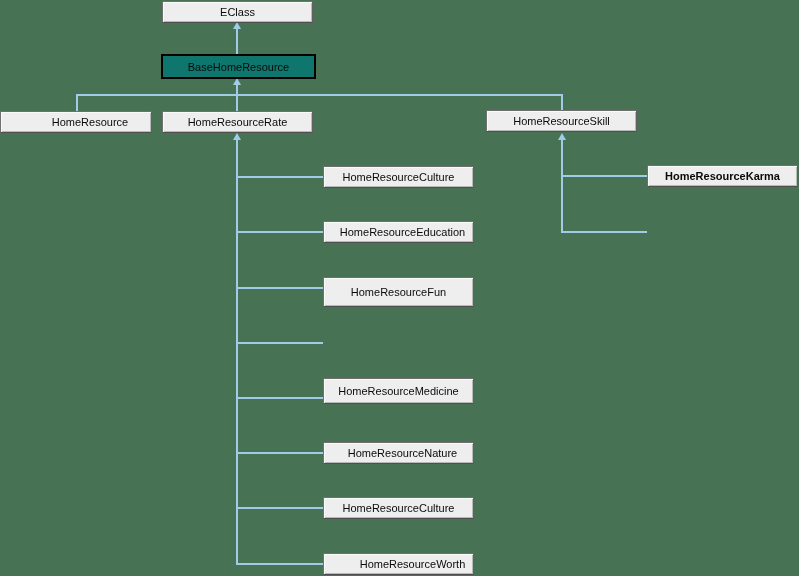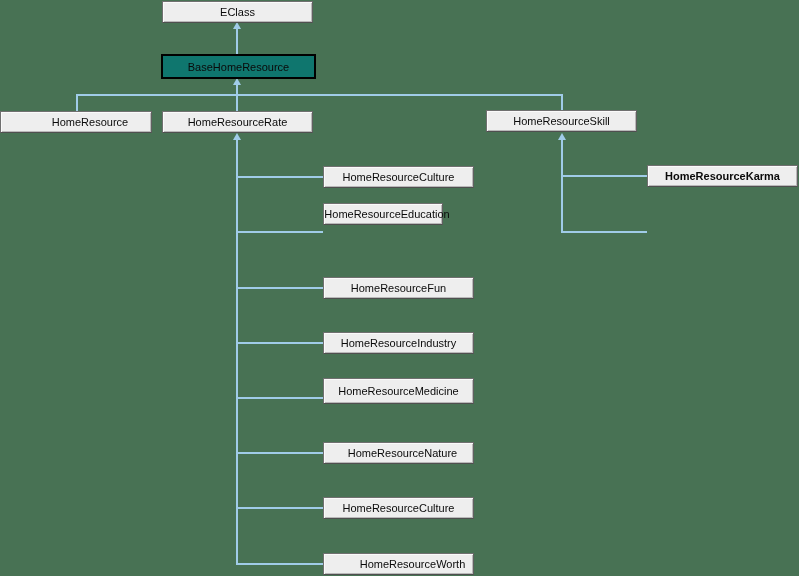--- a/index.html
+++ b/index.html
@@ -89,25 +89,24 @@
   <div class="node highlight" style="left:161px; top:54px; width:155px; height:25px;">BaseHomeResource</div>
 
   <div class="node" style="left:0px; top:111px; width:152px; height:22px;padding-left:28px;">HomeResource</div>
 
   <div class="node" style="left:162px; top:111px; width:151px; height:22px;">HomeResourceRate</div>
 
   <div class="node" style="left:486px; top:110px; width:151px; height:22px;">HomeResourceSkill</div>
 
   <div class="node" style="left:323px; top:166px; width:151px; height:22px;">HomeResourceCulture</div>
 
-  <div class="node" style="left:323px; top:203px; width:120px; height:22px;padding-left:8px;">HomeResourceEducation</div>
+  <div class="node" style="left:323px; top:221px; width:151px; height:22px;padding-left:8px;">HomeResourceEducation</div>
 
-  <div class="node" style="left:323px; top:277px; width:151px; height:22px;">HomeResourceFun</div>
+  <div class="node" style="left:323px; top:277px; width:151px; height:30px;">HomeResourceFun</div>
 
-  <div class="node" style="left:323px; top:332px; width:151px; height:22px;">HomeResourceIndustry</div>
 
   <div class="node" style="left:323px; top:378px; width:151px; height:26px;">HomeResourceMedicine</div>
 
   <div class="node" style="left:323px; top:442px; width:151px; height:22px;padding-left:8px;">HomeResourceNature</div>
 
   <div class="node" style="left:323px; top:497px; width:151px; height:22px;">HomeResourceCulture</div>
 
   <div class="node" style="left:323px; top:553px; width:151px; height:22px;padding-left:28px;">HomeResourceWorth</div>
 
   <div class="node" style="left:647px; top:165px; width:151px; height:22px;font-weight:bold;">HomeResourceKarma</div>

